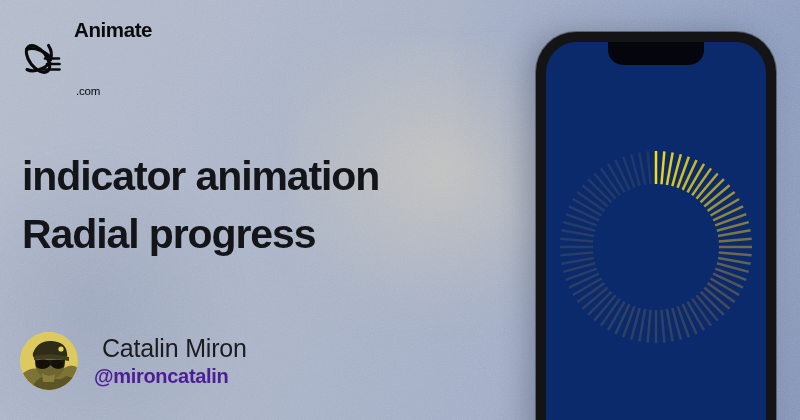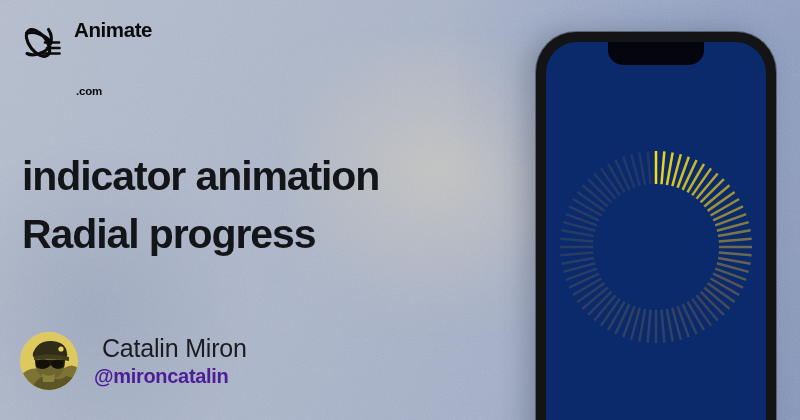--- a/index.html
+++ b/index.html
@@ -18,26 +18,26 @@
     filter:blur(6px);}
   .bg-cool{position:absolute;right:-40px;top:-60px;width:380px;height:300px;
     background:radial-gradient(ellipse at 60% 40%,rgba(120,140,185,.42) 0%,rgba(130,148,190,.18) 50%,rgba(140,155,195,0) 78%);
     filter:blur(4px);}
   .bg-dark-l{position:absolute;left:-60px;top:150px;width:300px;height:330px;
     background:radial-gradient(ellipse at 50% 50%,rgba(120,133,165,.30) 0%,rgba(130,143,172,0) 72%);
     filter:blur(8px);}
   .noise{position:absolute;inset:0;opacity:.5;mix-blend-mode:overlay;pointer-events:none;}
 
   
-  .logo{position:absolute;left:18px;top:20px;display:flex;align-items:flex-start;gap:10px;}
+  .logo{position:absolute;left:18px;top:20px;display:flex;align-items:center;gap:10px;}
   .logo-mark{width:46px;height:46px;flex:0 0 46px;}
   .logo-words{display:flex;flex-direction:column;line-height:1.02;}
   .logo-l1,.logo-l2{font-weight:bold;font-size:20.5px;color:#0a0a0c;letter-spacing:-.4px;}
   .logo-l2{display:flex;align-items:baseline;}
-  .logo-tld{font-size:11.5px;font-weight:bold;letter-spacing:-.2px;margin-left:2px;margin-top:45px;}
+  .logo-tld{font-size:11.5px;font-weight:normal;letter-spacing:-.2px;margin-left:2px;margin-top:45px;}
 
   
   .headline{position:absolute;left:22px;top:147px;width:480px;
     font-size:41px;font-weight:bold;color:#141519;line-height:1.42;letter-spacing:-1.1px;}
   .headline .hl{display:block;}
 
   
   .author{position:absolute;left:20px;top:332px;display:flex;align-items:center;gap:16px;}
   .avatar{width:58px;height:58px;border-radius:50%;flex:0 0 58px;position:relative;overflow:hidden;
     background:radial-gradient(circle at 38% 30%,#f0e27a 0%,#e3d368 42%,#c9b84f 72%,#a89a3e 100%);}

